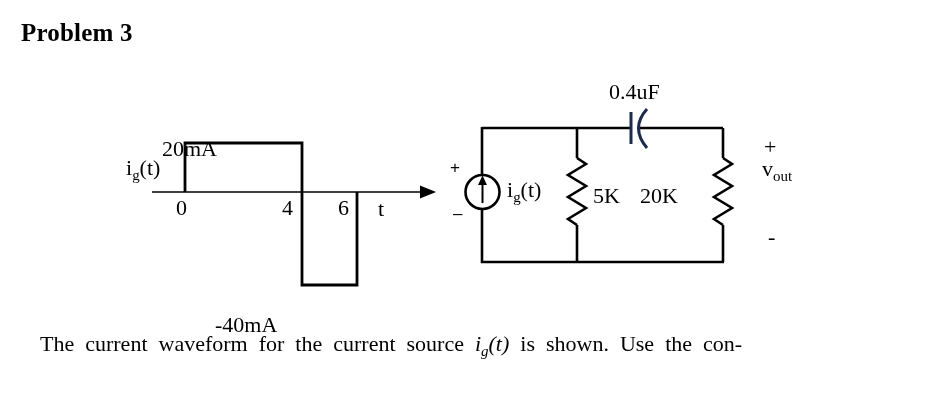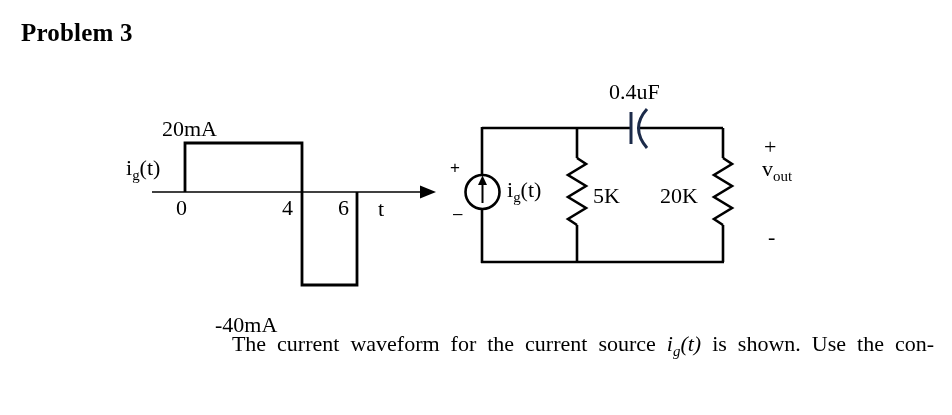--- a/index.html
+++ b/index.html
@@ -7,21 +7,21 @@
     position:relative; width:952px; height:368px; background:#ffffff;
     font-family:"Liberation Sans", sans-serif; color:#000; overflow:hidden;
   }
   .abs { position:absolute; white-space:nowrap; }
   .serif { font-family:"Liberation Serif", serif; }
   .title { font-size:25px; font-weight:bold; letter-spacing:0.2px; }
   .clabel { font-size:22px;font-family:Liberation Serif, serif; }
   .small-sign { font-size:17px; }
   .sub { font-size:0.68em; vertical-align:-0.34em; letter-spacing:0; }
   .math { font-style:italic; font-family:"Liberation Serif", serif; }
-  .para { font-size:22px; line-height:31px; color:#000;text-align:right; }
+  .para { font-size:22px; line-height:31px; color:#000; }
   .para .line1 { text-indent:20px; word-spacing:5.5px; }
   svg { position:absolute; left:0; top:0; }
 </style>
 </head>
 <body>
 
 <div class="page">
 
   <svg width="952" height="415" viewBox="0 0 952 415">
 
@@ -52,41 +52,41 @@
     <path d="M723,158 L732,164 L714,175 L732,186 L714,197 L732,208 L714,219 L723,225" fill="none" stroke="#000" stroke-width="2.6" stroke-linejoin="miter"></path>
 
     <g stroke="#1c2b4a" stroke-width="3" fill="none">
       <line x1="631" y1="112" x2="631" y2="144"></line>
       <path d="M647,109 Q630,128 647,148"></path>
     </g>
   </svg>
 
   <div class="abs serif title" style="left:21px; top:19px;">Problem 3</div>
 
-  <div class="abs clabel" style="left:162px; top:116px;">20mA</div>
+  <div class="abs clabel" style="left:162px; top:136px;">20mA</div>
 
   <div class="abs clabel" style="left:126px; top:155px;"><span>i</span><span class="sub">g</span><span>(t)</span></div>
 
   <div class="abs clabel" style="left:176px; top:195px;">0</div>
   <div class="abs clabel" style="left:282px; top:195px;">4</div>
   <div class="abs clabel" style="left:338px; top:195px;">6</div>
   <div class="abs clabel" style="left:378px; top:196px;">t</div>
 
   <div class="abs clabel" style="left:215px; top:269px;margin-top:43px;">-40mA</div>
 
   <div class="abs clabel" style="left:609px; top:79px;">0.4uF</div>
 
   <div class="abs small-sign" style="left:450px; top:158px;">+</div>
   <div class="abs small-sign" style="left:453px; top:204px;">–</div>
 
   <div class="abs clabel" style="left:507px; top:177px;"><span>i</span><span class="sub">g</span><span>(t)</span></div>
 
   <div class="abs clabel" style="left:593px; top:183px;">5K</div>
 
-  <div class="abs clabel" style="left:660px; top:183px;text-align:center;">20K</div>
+  <div class="abs clabel" style="left:640px; top:183px;text-align:center;">20K</div>
 
   <div class="abs clabel" style="left:764px; top:134px;">+</div>
 
   <div class="abs clabel" style="left:762px; top:156px;"><span>v</span><span class="sub">out</span></div>
 
   <div class="abs clabel" style="left:768px; top:224px;">-</div>
 
   <div class="abs serif para" style="left:20px; top:328px; width:914px;">
     <div class="line1"><span>The current waveform for the current source </span><span class="math"><span>i</span><span class="sub">g</span><span>(t)</span></span><span> is shown.  Use the con-</span></div>
   </div>

